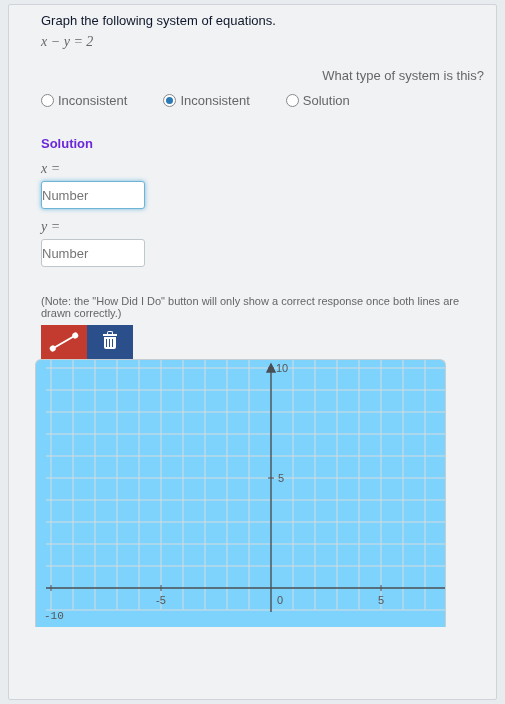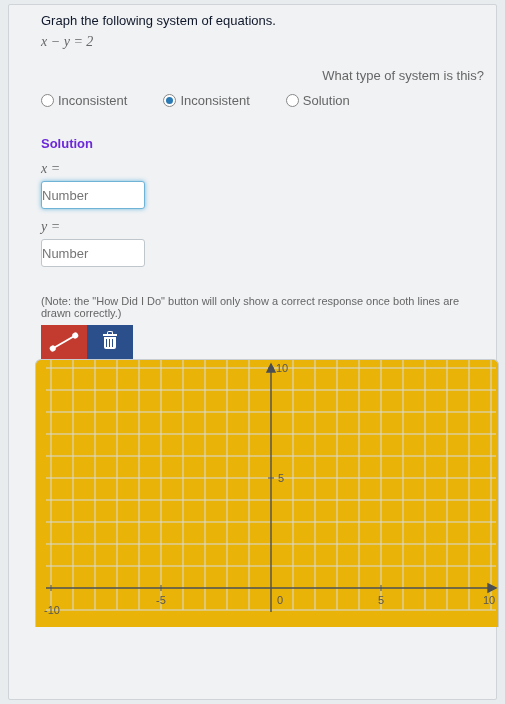--- a/index.html
+++ b/index.html
@@ -72,22 +72,22 @@
     width: 16px; height: 16px; position: relative;
   }
   .trash-ic .lid { position:absolute; top:0; left:1px; width:14px; height:2px; background:#fff; }
   .trash-ic .handle { position:absolute; top:-3px; left:5px; width:6px; height:3px; border:1px solid #fff; border-bottom:none; border-radius:2px 2px 0 0; }
   .trash-ic .body { position:absolute; top:3px; left:2px; width:12px; height:12px; background:#fff; border-radius:0 0 2px 2px; }
   .trash-ic .slot { position:absolute; top:5px; width:1px; height:8px; background:#2b4f8a; }
   .trash-ic .s1 { left:4px; } .trash-ic .s2 { left:7px; } .trash-ic .s3 { left:10px; }
   .graph-wrap {
     margin-top: 0;
     margin-left: -6px;
-    width: 464px; height: 268px;
-    background: #eab308;
+    width: 411px; height: 268px;
+    background: #7dd3fc;
     border: 1px solid #c8cdd2;
     border-radius: 6px;
     border-bottom: none;
     border-bottom-left-radius: 0;
     border-bottom-right-radius: 0;
     position: relative;
     overflow: hidden;
   }
   .axis-label { position: absolute; font-size: 11px; color: #555; }
 </style>
@@ -191,20 +191,20 @@
         <line x1="15" y1="225" x2="15" y2="231"></line>
           <line x1="125" y1="225" x2="125" y2="231"></line>
         <line x1="345" y1="225" x2="345" y2="231"></line>
           <line x1="455" y1="225" x2="455" y2="231"></line>
         <line x1="232" y1="118" x2="238" y2="118"></line>
           <line x1="232" y1="8" x2="238" y2="8"></line>
       </g>
     </svg>
     <span class="axis-label" style="left:240px; top:2px;">10</span>
     <span class="axis-label" style="left:242px; top:112px;">5</span>
-    <span class="axis-label" style="left:8px; top:244px;">-10</span>
+    <span class="axis-label" style="left:8px; top:250px;font-family:Liberation Mono, monospace;">-10</span>
     <span class="axis-label" style="left:120px; top:234px;">-5</span>
     <span class="axis-label" style="left:241px; top:234px;">0</span>
     <span class="axis-label" style="left:342px; top:234px;">5</span>
     <span class="axis-label" style="left:447px; top:234px;">10</span>
   </div>
 
 </div>
 
 </body></html>

